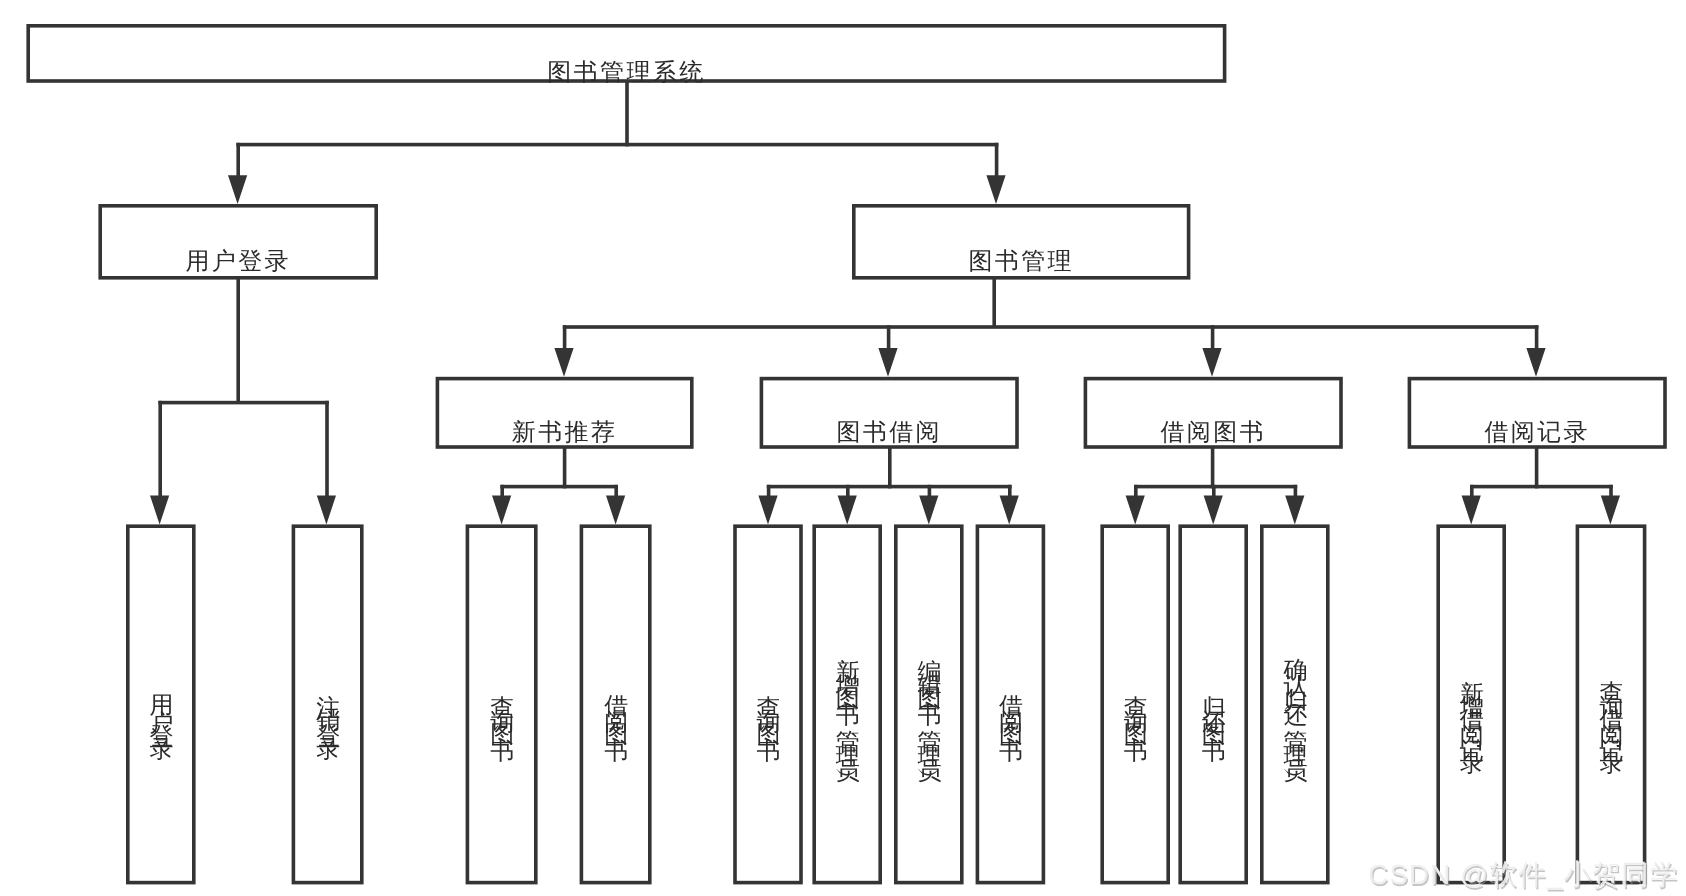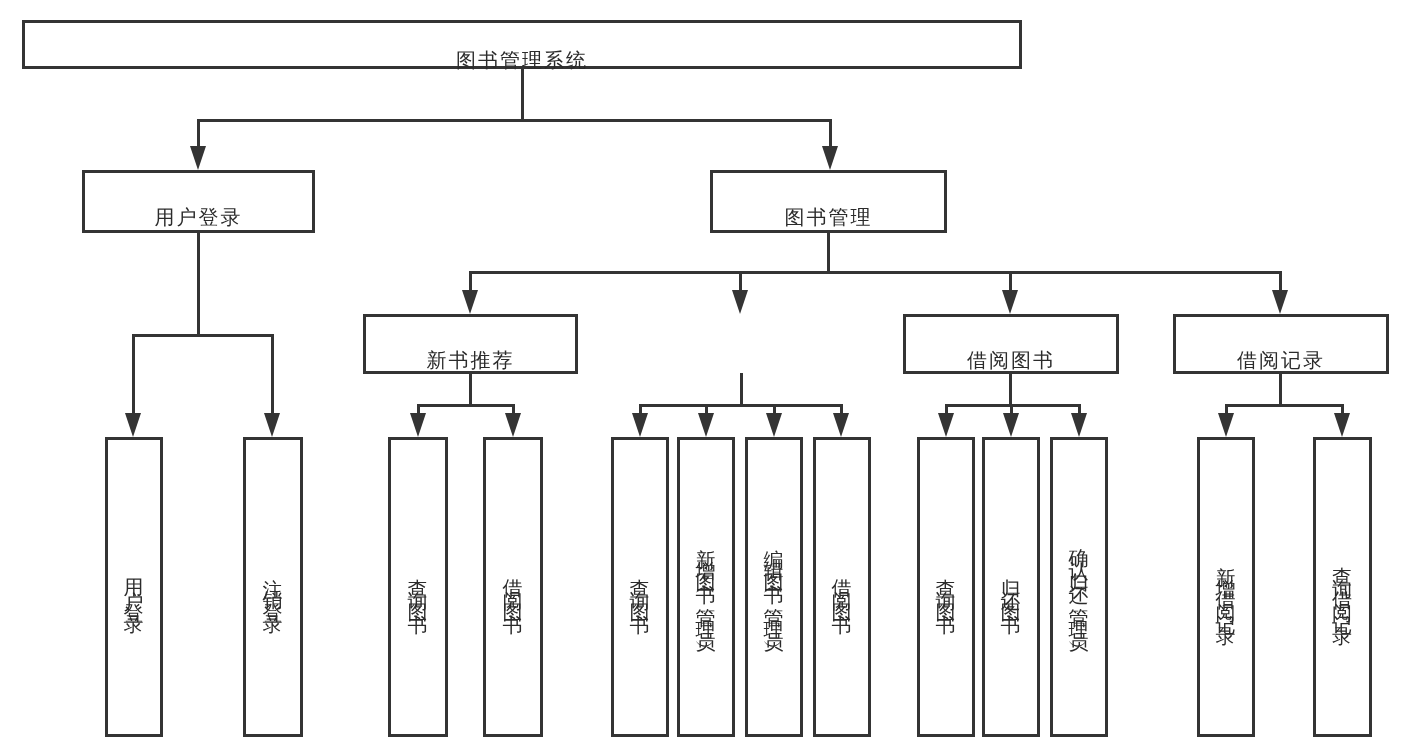--- a/index.html
+++ b/index.html
@@ -43,21 +43,21 @@
   <div class="lv" style="left:521px;top:68px;height:54px"></div>
   <div class="lh" style="left:197px;top:119px;width:635px"></div>
   <div class="lv" style="left:197px;top:119px;height:31px"></div>
   <div class="arrow" style="left:190px;top:146px"></div>
   <div class="lv" style="left:829px;top:119px;height:31px"></div>
   <div class="arrow" style="left:822px;top:146px"></div>
 
   <div class="box h" style="left:82px;top:170px;width:233px;height:63px">
     <span>用户登录</span>
   </div>
-  <div class="box h" style="left:710px;top:170px;width:237px;height:63px">
+  <div class="box h" style="left:710px;top:170px;width:282px;height:63px">
     <span>图书管理</span>
   </div>
 
   <div class="lv" style="left:197px;top:232px;height:104px"></div>
   <div class="lh" style="left:132px;top:334px;width:142px"></div>
   <div class="lv" style="left:132px;top:334px;height:82px"></div>
   <div class="arrow" style="left:125px;top:413px"></div>
   <div class="lv" style="left:271px;top:334px;height:82px"></div>
   <div class="arrow" style="left:264px;top:413px"></div>
 
@@ -67,20 +67,23 @@
   <div class="arrow" style="left:462px;top:290px"></div>
   <div class="lv" style="left:739px;top:271px;height:22px"></div>
   <div class="arrow" style="left:732px;top:290px"></div>
   <div class="lv" style="left:1009px;top:271px;height:22px"></div>
   <div class="arrow" style="left:1002px;top:290px"></div>
   <div class="lv" style="left:1279px;top:271px;height:22px"></div>
   <div class="arrow" style="left:1272px;top:290px"></div>
 
   <div class="box h" style="left:363px;top:314px;width:215px;height:60px">
     <span>新书推荐</span>
+  </div>
+  <div class="box h" style="left:633px;top:314px;width:216px;height:60px">
+    <span>图书借阅</span>
   </div>
   <div class="box h" style="left:903px;top:314px;width:216px;height:60px">
     <span>借阅图书</span>
   </div>
   <div class="box h" style="left:1173px;top:314px;width:216px;height:60px">
     <span>借阅记录</span>
   </div>
 
   <div class="lv" style="left:469px;top:373px;height:34px"></div>
   <div class="lh" style="left:417px;top:404px;width:98px"></div>
@@ -153,14 +156,15 @@
     <span>确认归还（管理员）</span>
   </div>
 
   <div class="box v" style="left:1197px;top:437px;width:58px;height:300px">
     <span>新增借阅记录</span>
   </div>
   <div class="box v" style="left:1313px;top:437px;width:59px;height:300px">
     <span>查询借阅记录</span>
   </div>
 
+  <div class="watermark">CSDN @软件_小贺同学</div>
 
 </div>
 
 </body></html>

